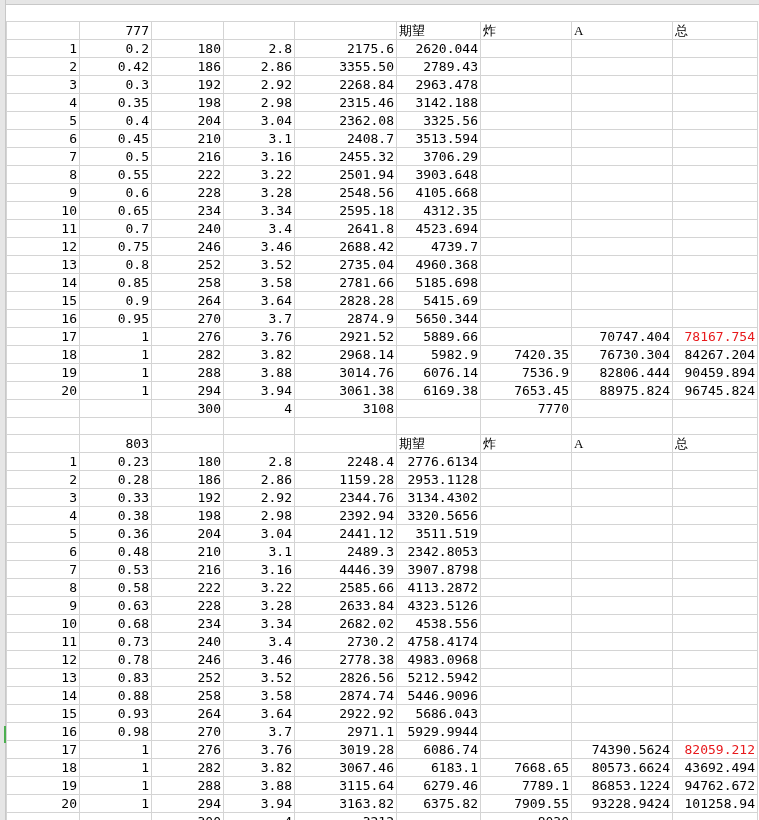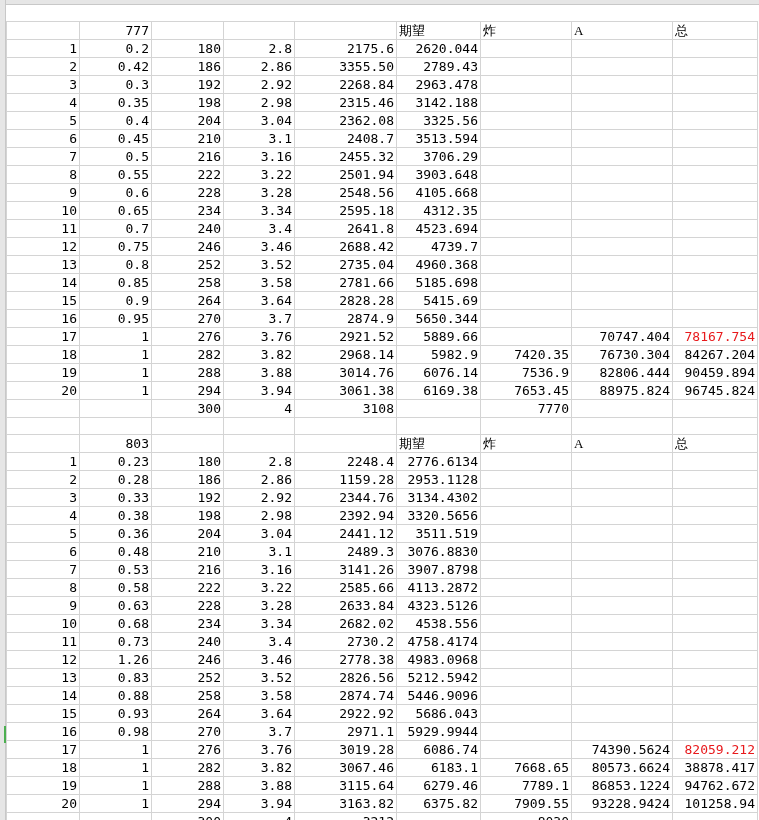--- a/index.html
+++ b/index.html
@@ -355,31 +355,31 @@
         <td></td>
         <td></td>
         <td></td>
       </tr>
       <tr>
         <td>6</td>
         <td>0.48</td>
         <td>210</td>
         <td>3.1</td>
         <td>2489.3</td>
-        <td>3076.8830</td>
+        <td>2342.8053</td>
         <td></td>
         <td></td>
         <td></td>
       </tr>
       <tr>
         <td>7</td>
         <td>0.53</td>
         <td>216</td>
         <td>3.16</td>
-        <td>3141.26</td>
+        <td>4446.39</td>
         <td>3907.8798</td>
         <td></td>
         <td></td>
         <td></td>
       </tr>
       <tr>
         <td>8</td>
         <td>0.58</td>
         <td>222</td>
         <td>3.22</td>
@@ -417,21 +417,21 @@
         <td>240</td>
         <td>3.4</td>
         <td>2730.2</td>
         <td>4758.4174</td>
         <td></td>
         <td></td>
         <td></td>
       </tr>
       <tr>
         <td>12</td>
-        <td>1.26</td>
+        <td>0.78</td>
         <td>246</td>
         <td>3.46</td>
         <td>2778.38</td>
         <td>4983.0968</td>
         <td></td>
         <td></td>
         <td></td>
       </tr>
       <tr>
         <td>13</td>
@@ -490,21 +490,21 @@
       </tr>
       <tr>
         <td>18</td>
         <td>1</td>
         <td>282</td>
         <td>3.82</td>
         <td>3067.46</td>
         <td>6183.1</td>
         <td>7668.65</td>
         <td>80573.6624</td>
-        <td>38878.417</td>
+        <td>43692.494</td>
       </tr>
       <tr>
         <td>19</td>
         <td>1</td>
         <td>288</td>
         <td>3.88</td>
         <td>3115.64</td>
         <td>6279.46</td>
         <td>7789.1</td>
         <td>86853.1224</td>

